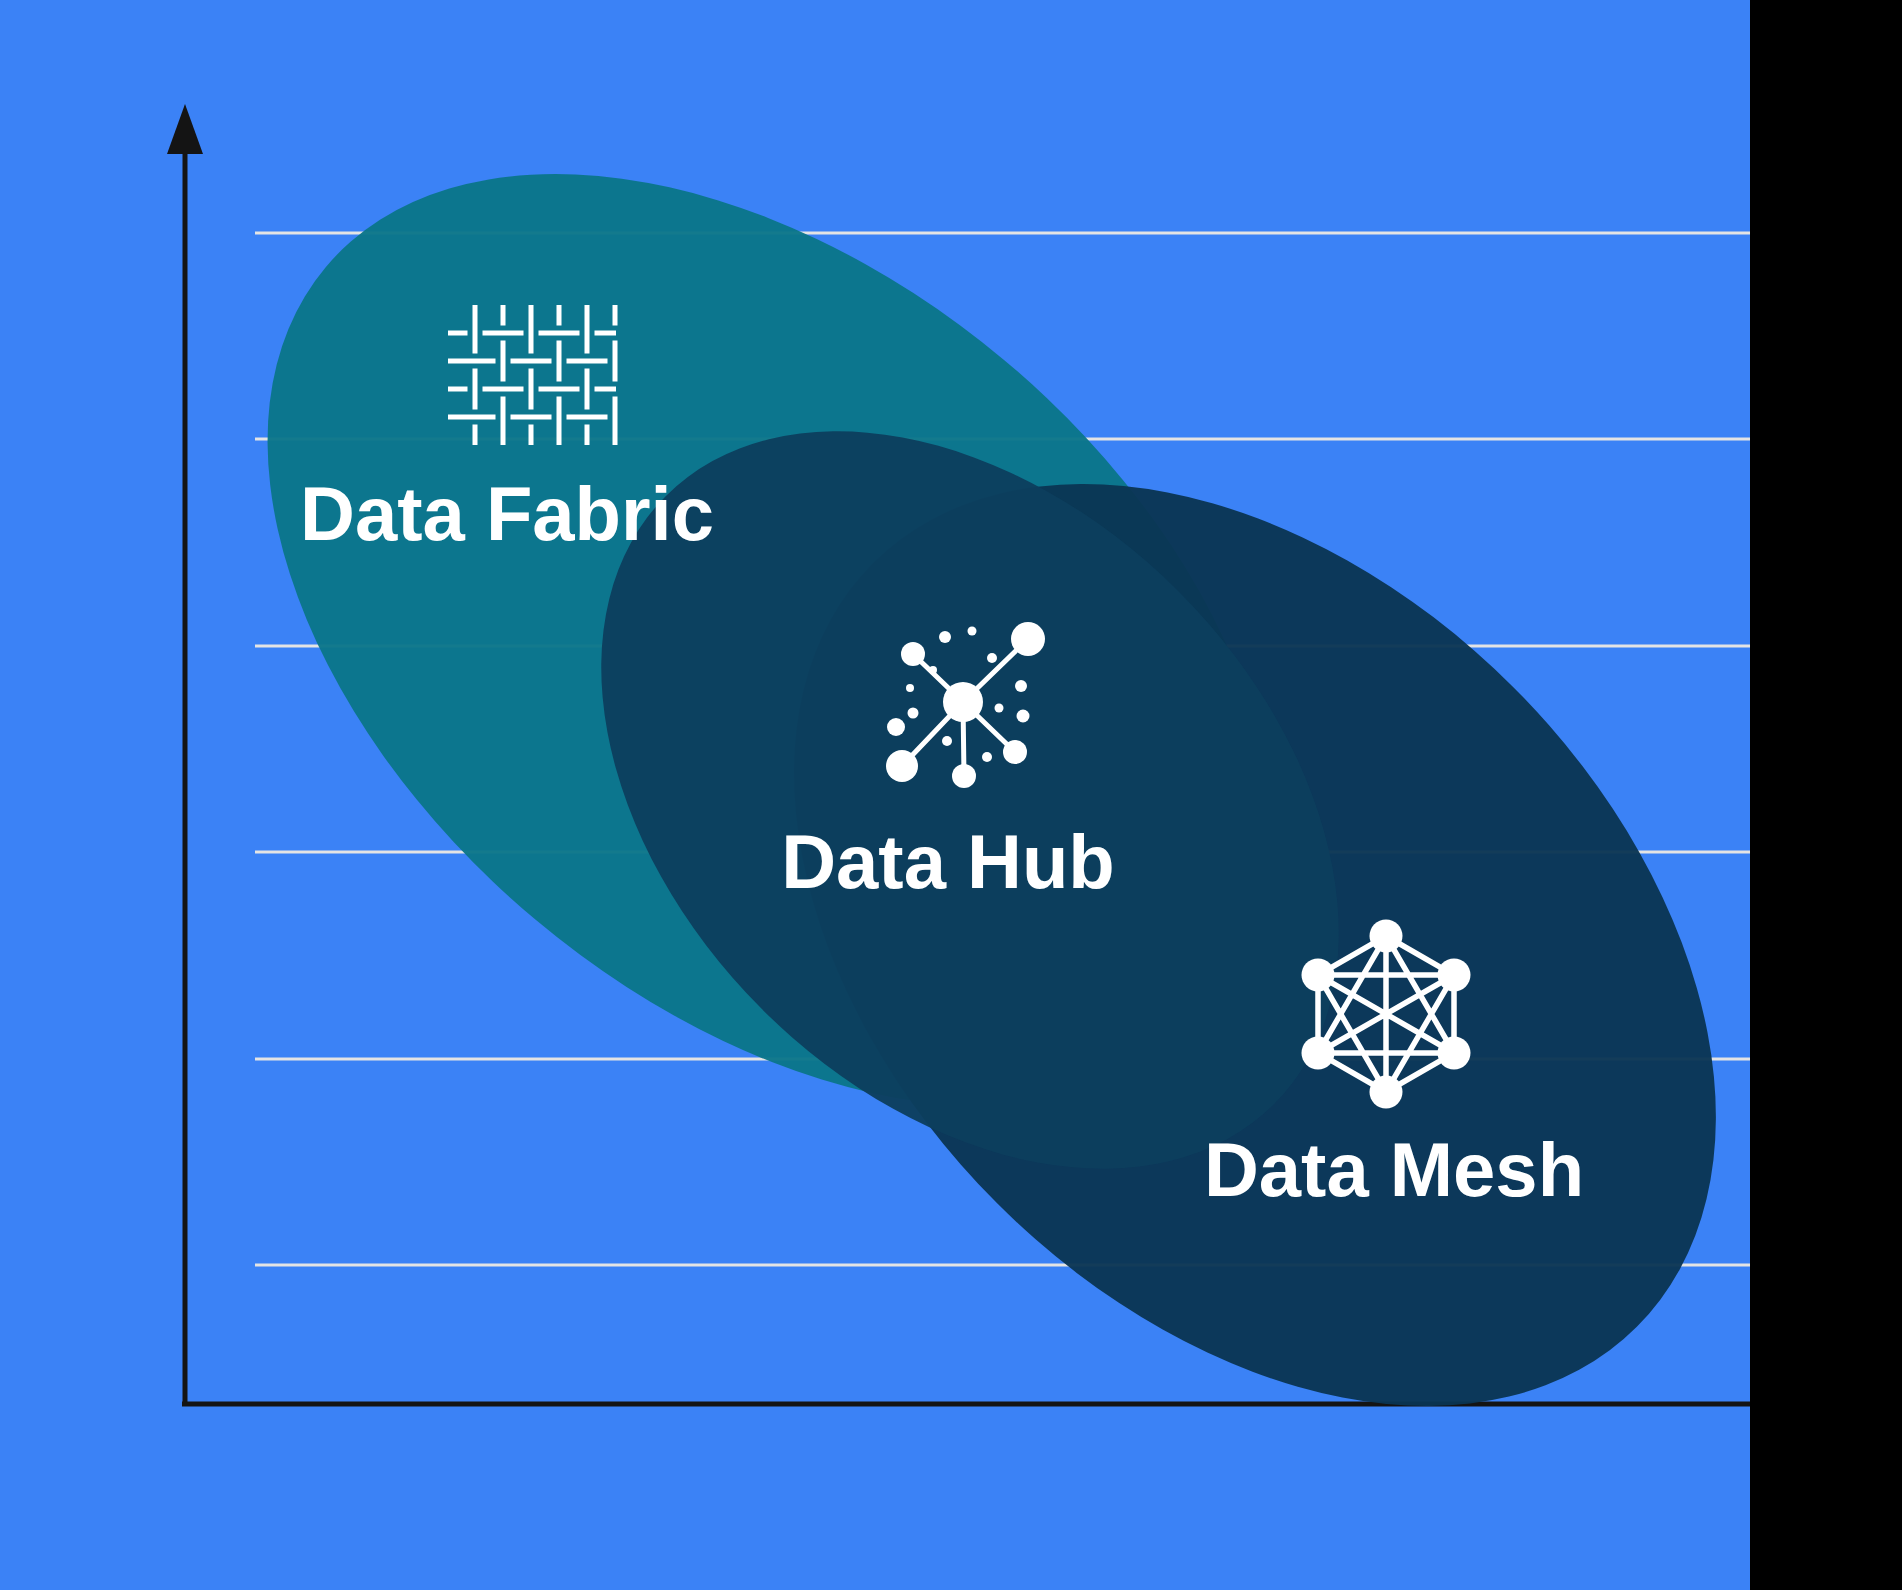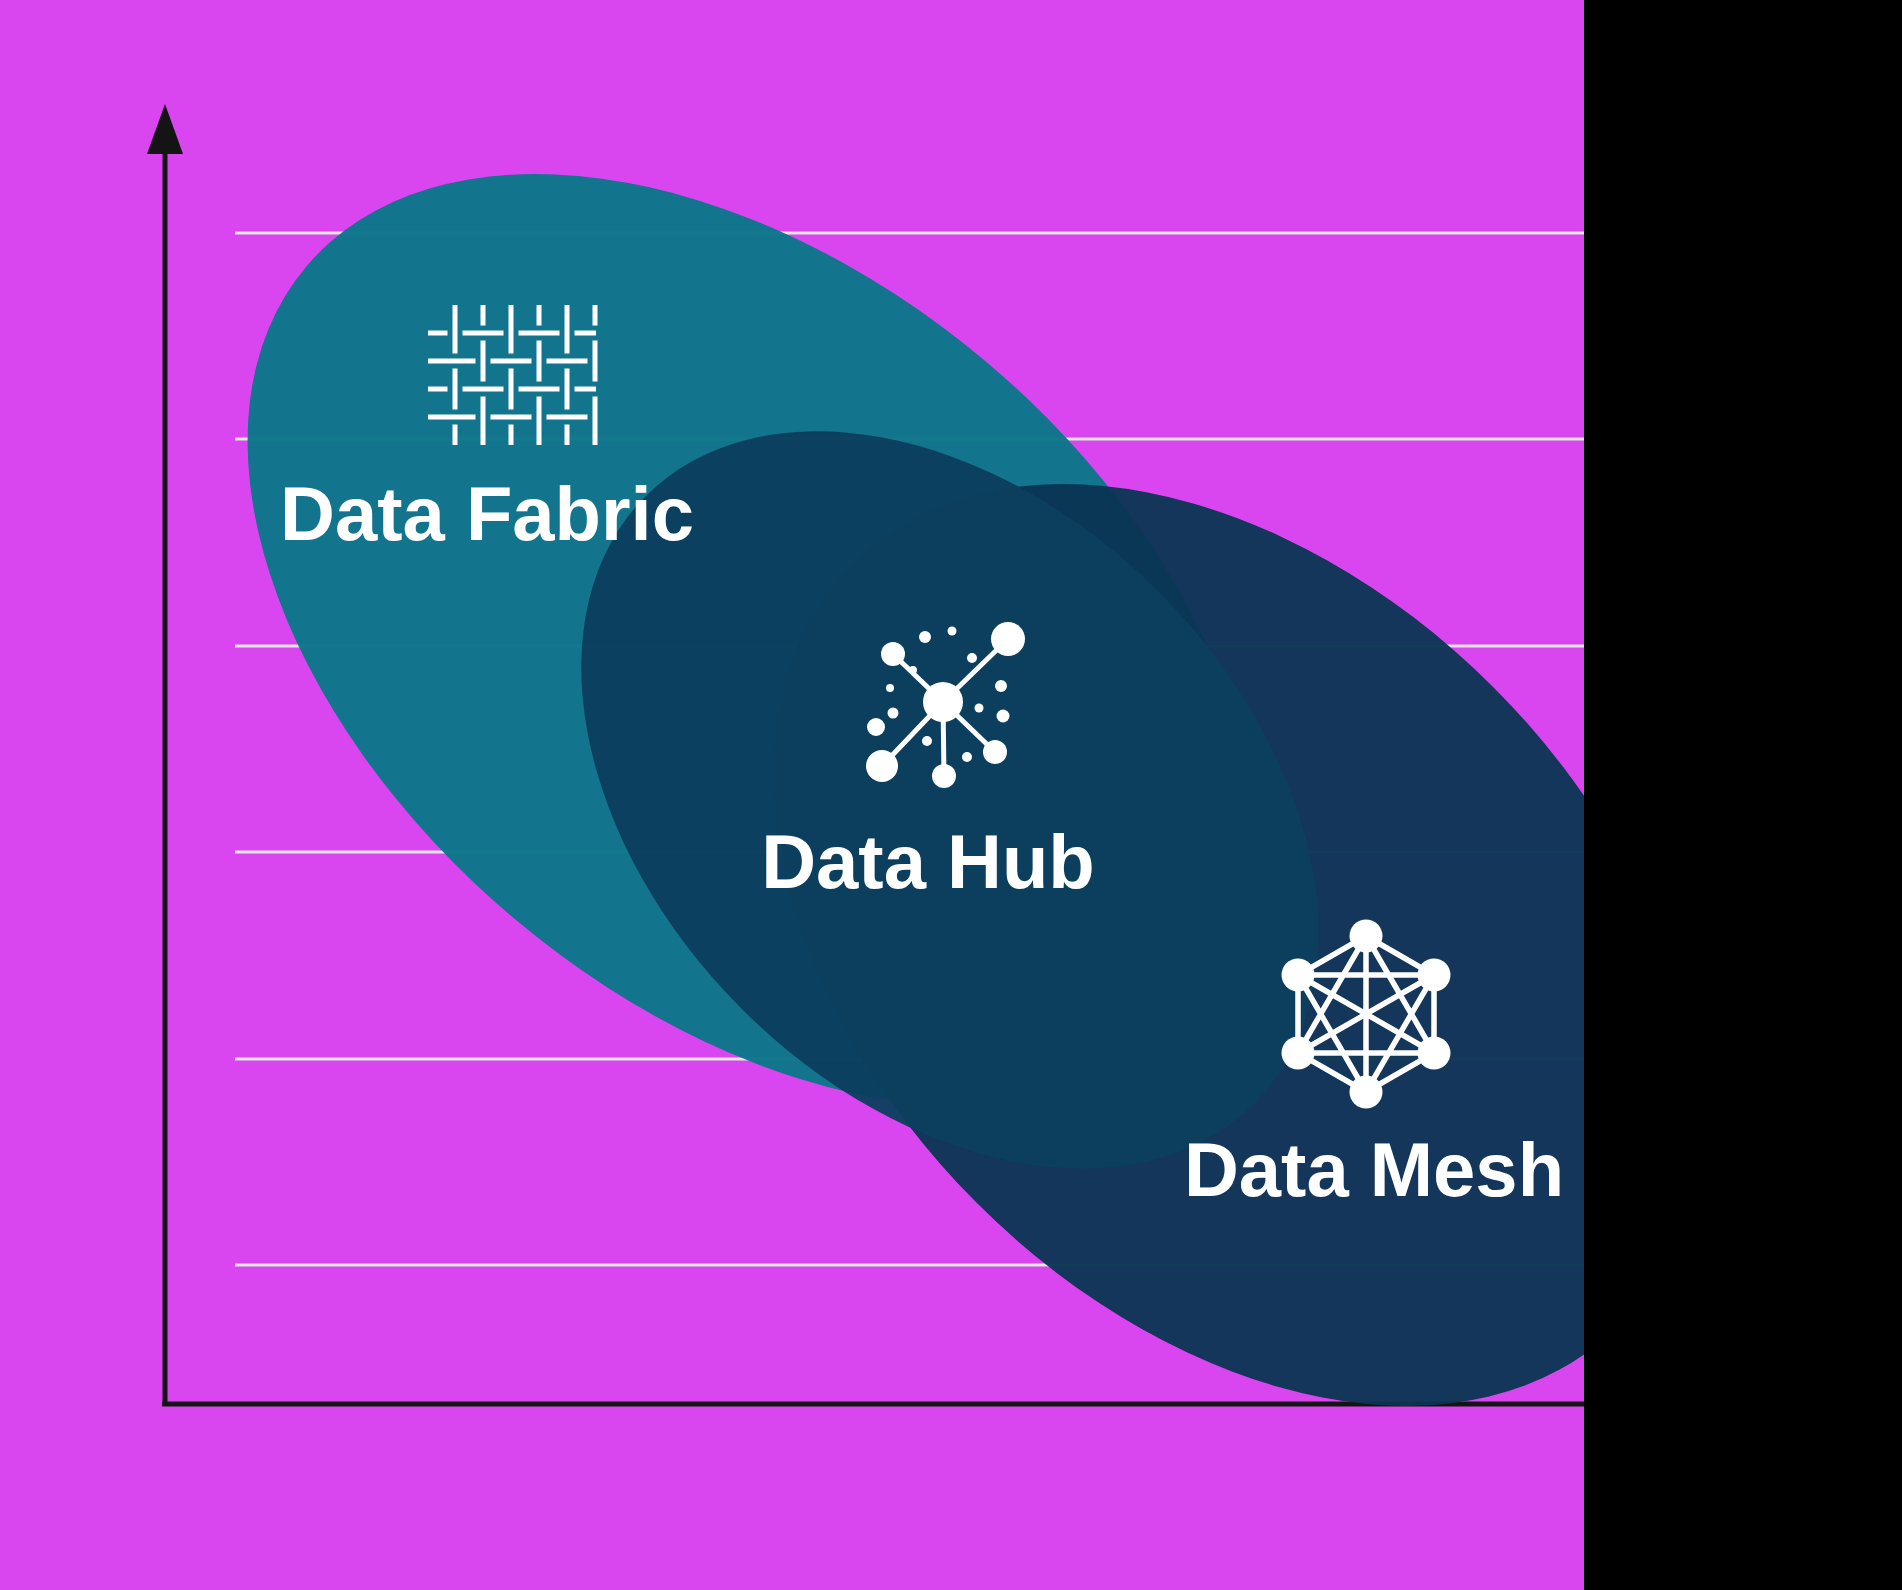--- a/index.html
+++ b/index.html
@@ -1,16 +1,16 @@
 <!DOCTYPE html>
 <html><head>
 <meta charset="utf-8">
 <style>
   html,body{margin:0;padding:0;background:#000;}
-  .stage{position:relative;width:1584px;height:1590px;background:#d946ef;overflow:hidden;}
+  .stage{position:relative;width:1730px;height:1590px;background:#3b82f6;overflow:hidden;padding-left:20px;}
   svg{display:block;}
   .grid-line{stroke:#e4e4e4;stroke-width:3;}
   .axis{stroke:#141414;stroke-width:5;fill:none;}
   .axis-head{fill:#141414;stroke:none;}
   .blob{fill-opacity:0.96;stroke:none;}
   .ico-stroke{stroke:#ffffff;fill:none;}
   .ico-fill{fill:#ffffff;stroke:none;}
   .blob-label{
     font-family:"Liberation Sans", sans-serif;
     font-weight:700;

